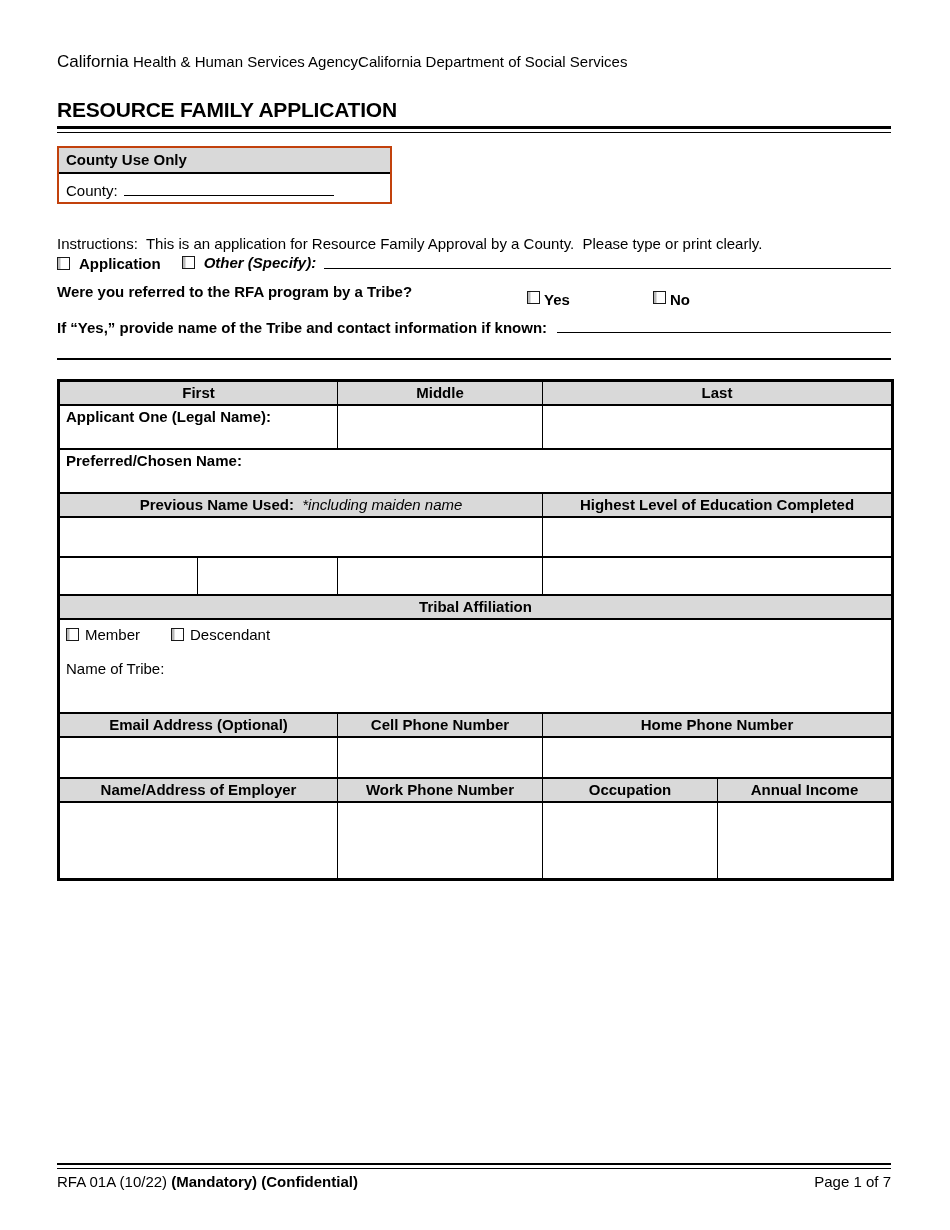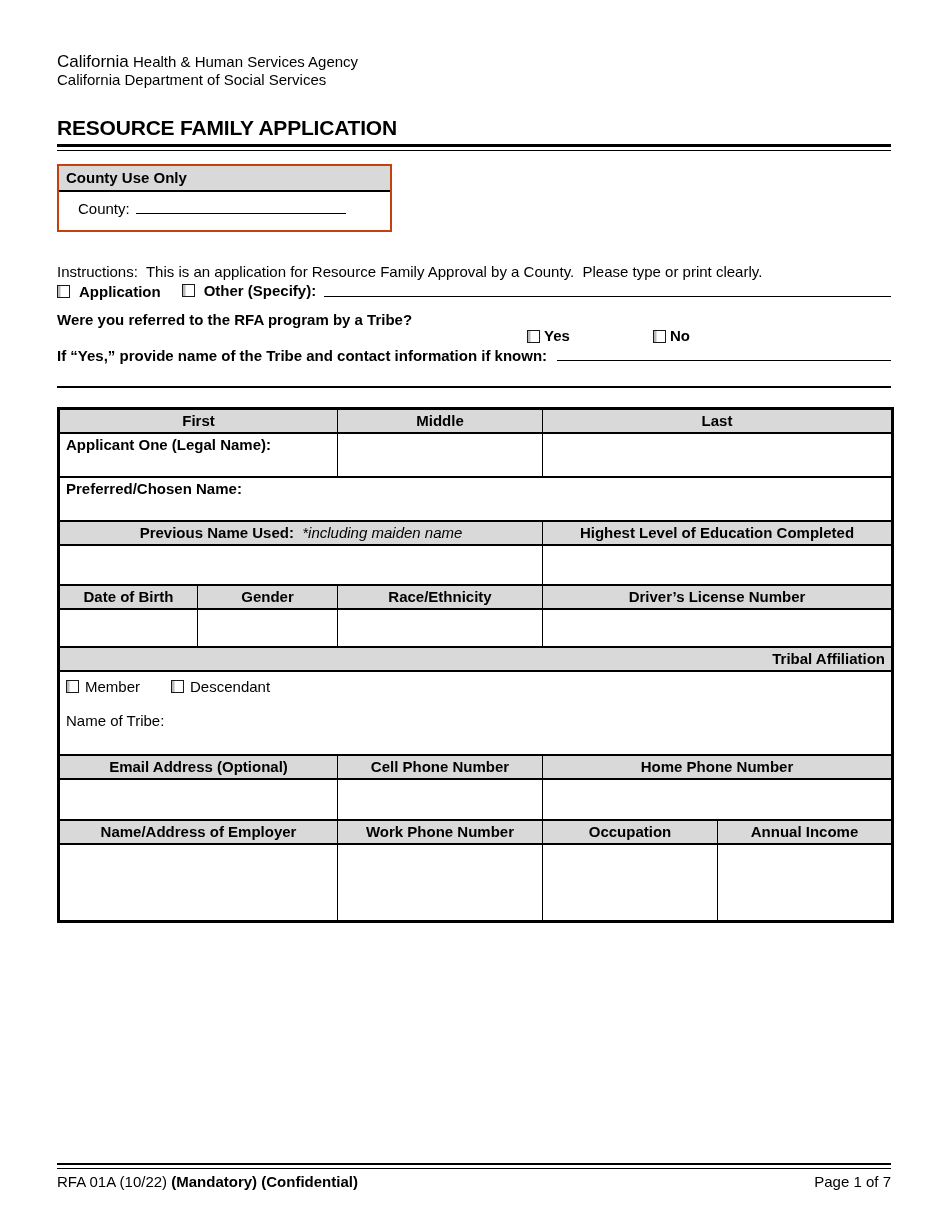--- a/index.html
+++ b/index.html
@@ -11,71 +11,71 @@
     background: #ffffff;
     color: #000000;
     font-family: "Liberation Sans", sans-serif;
     font-size: 15px;
     padding: 53px 59px 0 57px;
     overflow: hidden;
   }
   [data-bind] { white-space: pre-wrap; }
 
   
-  .agency-row { display: flex; justify-content: flex-start; align-items: baseline; line-height: 18px; flex-direction: column; }
+  .agency-row { display: flex; justify-content: flex-start; align-items: baseline; line-height: 18px; }
   .agency-left .primary { font-size: 17px; }
   .agency-left .secondary { font-size: 15px; }
   .agency-right { font-size: 15px; }
 
   .page-title { margin-top: 26px; font-size: 21px; font-weight: bold; letter-spacing: -0.2px; line-height: 25px; }
   .double-rule { margin-top: 4px; height: 7px; border-top: 3px solid #000; border-bottom: 1px solid #000; }
 
   
   .county-box { margin-top: 13px; width: 335px; border: 2px solid #c2410c; }
   .county-box .box-header { background: #d9d9d9; border-bottom: 2px solid #000; font-weight: bold; padding: 3px 7px 3px; line-height: 18px; }
-  .county-box .box-body { padding: 6px 7px 12px; line-height: 18px; margin-left: 12px; }
+  .county-box .box-body { padding: 6px 7px 2px; line-height: 18px; }
   .blank { display: inline-block; border-bottom: 1.5px solid #000; height: 16px; vertical-align: baseline; }
   .county-blank { width: 210px; margin-left: 6px; }
 
   
   .instructions { margin-top: 31px; line-height: 18px; }
 
   .cb { display: inline-block; width: 13px; height: 13px; background: #fff; border: 1px solid #1a1a1a; box-shadow: inset 2.5px 0 0 #b9b9b9; vertical-align: -2px; flex: none; }
 
   .type-row { display: flex; align-items: baseline; font-weight: bold; line-height: 18px; }
   .type-row .cb { margin-right: 9px; align-self: center; }
   .type-row .other-group { margin-left: 21px; }
   .other-blank { flex: 1 1 auto; margin-left: 8px; }
 
   .tribe-q-row { position: relative; margin-top: 10px; font-weight: bold; line-height: 18px; height: 18px; }
-  .yn-group { position: absolute; top: 16px; display: flex; align-items: center; }
+  .yn-group { position: absolute; top: 8px; display: flex; }
   .yn-group .cb { margin-right: 4px; }
   .yes-group { left: 470px; }
   .no-group { left: 596px; }
 
   .followup-row { margin-top: 16px; display: flex; align-items: baseline; font-weight: bold; line-height: 18px; }
   .followup-blank { flex: 1 1 auto; margin-left: 10px; }
   .full-blank-line { margin-top: 21px; border-bottom: 2px solid #000; height: 0; }
 
   
   .section-heading { margin-top: 31px; font-weight: bold; font-size: 15.5px; letter-spacing: -0.2px; line-height: 19px; }
 
   
   table.app-table { margin-top: 19px; width: 834px; border-collapse: collapse; table-layout: fixed; border: 3px solid #000; padding-left: 44px; }
   table.app-table td { border: 2px solid #000; border-left-width: 1px; border-right-width: 1px; padding: 2px 6px; font-size: 15px; overflow: hidden; }
   td.hdr { background: #d9d9d9; font-weight: bold; text-align: center; vertical-align: middle; }
-  td.hdr.left { text-align: right; }
+  td.hdr.left { text-align: center; }
   td.lbl { font-weight: bold; vertical-align: top; padding-top: 4px; }
   td.field { vertical-align: top; }
   .note-italic { font-style: italic; font-weight: normal; }
   .h22 { height: 24px; }
   .h42 { height: 44px; }
   .h38 { height: 40px; }
   .h36 { height: 38px; }
-  .h92 { height: 84px; }
+  .h92 { height: 94px; }
   .h39 { height: 41px; }
   .h76 { height: 78px; }
   .member-line { display: flex; align-items: center; margin-top: 4px; line-height: 18px; }
   .member-line .cb { margin-right: 6px; }
   .member-line .descendant-wrap { display: flex; align-items: center; margin-left: 31px; }
   .tribe-name-line { margin-top: 16px; line-height: 18px; }
 
   
   .footer { position: absolute; left: 57px; right: 59px; top: 1163px; }
   .footer .double-rule { margin-top: 0; height: 6px; border-top: 2.5px solid #000; }
@@ -102,21 +102,21 @@
     <div class="box-body">
       <span data-bind="county_box.label">County:</span><span class="blank county-blank"></span>
     </div>
   </div>
 
   <div class="instructions" data-bind="instructions">Instructions:  This is an application for Resource Family Approval by a County.  Please type or print clearly.</div>
 
   <div class="type-row">
     <span class="cb"></span>
     <span data-bind="type_row.application_label">Application</span>
-    <span class="other-group" style="display:flex;align-items:flex-end;">
+    <span class="other-group" style="display:flex;align-items:flex-end;font-style:italic;">
       <span class="cb" style="margin-right:9px;"></span>
       <span data-bind="type_row.other_label">Other (Specify):</span>
     </span>
     <span class="blank other-blank"></span>
   </div>
 
   <div class="tribe-q-row">
     <span data-bind="tribe_question.text">Were you referred to the RFA program by a Tribe?</span>
     <span class="yn-group yes-group">
       <span class="cb"></span>
@@ -164,26 +164,20 @@
     <tr>
       <td class="hdr h22" colspan="3"><span data-bind="applicant_table.previous_name_label">Previous Name Used:</span><span class="note-italic" data-bind="applicant_table.previous_name_note">  *including maiden name</span></td>
       <td class="hdr h22" colspan="2" data-bind="applicant_table.education_label">Highest Level of Education Completed</td>
     </tr>
 
     <tr>
       <td class="field h38" colspan="3"></td>
       <td class="field h38" colspan="2"></td>
     </tr>
 
-    <tr>
-      <td class="hdr h22" data-bind="applicant_table.demographics_columns.0">Date of Birth</td>
-      <td class="hdr h22" data-bind="applicant_table.demographics_columns.1">Gender</td>
-      <td class="hdr h22" data-bind="applicant_table.demographics_columns.2">Race/Ethnicity</td>
-      <td class="hdr h22" colspan="2" data-bind="applicant_table.demographics_columns.3">Driver’s License Number</td>
-    </tr>
 
     <tr>
       <td class="field h36"></td>
       <td class="field h36"></td>
       <td class="field h36"></td>
       <td class="field h36" colspan="2"></td>
     </tr>
 
     <tr>
       <td class="hdr left h22" colspan="5" data-bind="applicant_table.tribal_affiliation_label">Tribal Affiliation</td>

